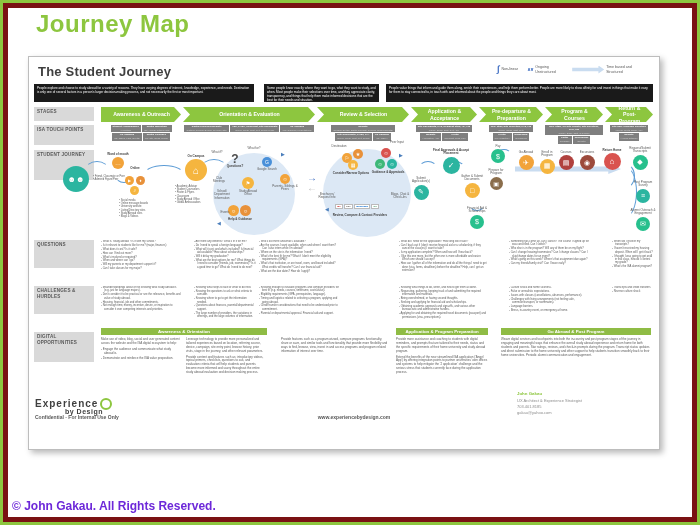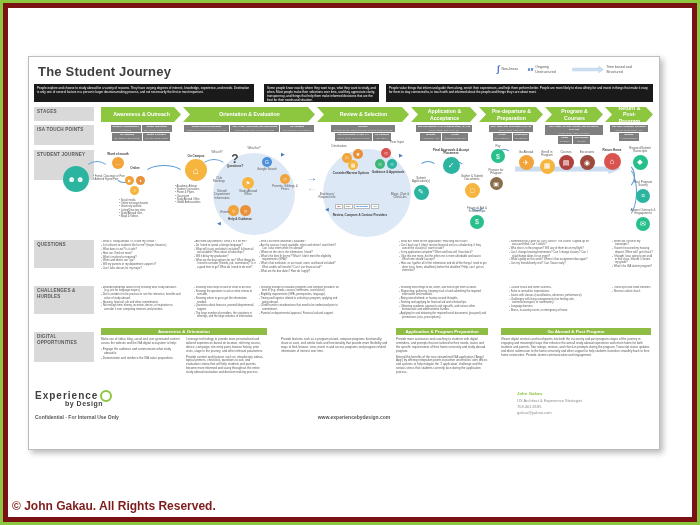--- a/index.html
+++ b/index.html
@@ -1,21 +1,21 @@
 <!DOCTYPE html>
 <html><head>
 <meta charset="utf-8">
 <style>
   html,body{margin:0;padding:0;}
   body{width:700px;height:525px;overflow:hidden;font-family:"Liberation Sans","DejaVu Sans",sans-serif;background:#fff;}
   .page{position:relative;width:700px;height:525px;background:#fff;}
   .frame-green{position:absolute;inset:0;border:3px solid #8dc63f;pointer-events:none;z-index:50;}
   .frame-maroon{position:absolute;inset:3px;border:5px solid #7a1113;pointer-events:none;z-index:50;}
   .page-title{position:absolute;left:36px;top:10px;font-size:24px;font-weight:800;color:#8dc63f;letter-spacing:.5px;}
-  .copyright{position:absolute;left:12px;top:499px;font-size:12px;font-weight:bold;color:#7f1d1d;}
+  .copyright{position:absolute;left:12px;top:499px;font-size:12px;font-weight:bold;color:#6d28d9;}
   .slide{position:absolute;left:28px;top:56px;width:630px;height:392px;background:#fff;border:1px solid #bdbdbd;box-shadow:3px 3px 6px rgba(0,0,0,.28);overflow:hidden;}
   .slide-title{position:absolute;left:9px;top:7px;font-size:13px;font-weight:bold;color:#3f3f3f;letter-spacing:.2px;}
   
   #legend{position:absolute;left:468px;top:8px;display:flex;gap:9px;align-items:center;}
   .legend-item{display:flex;gap:2px;align-items:center;}
   .lg-lb{font-size:3.6px;color:#595959;max-width:28px;line-height:1.2;}
   .lg-curve{color:#4472c4;font-size:9px;font-weight:bold;line-height:1;}
   .lg-waves{color:#4472c4;font-size:5px;font-weight:bold;letter-spacing:-1px;line-height:1;}
   .block-arrow{width:32px;height:8px;background:#c9dcf0;clip-path:polygon(0 28%,82% 28%,82% 0,100% 50%,82% 100%,82% 72%,0 72%);}
   
@@ -59,32 +59,33 @@
   .qcol li:before{content:"- ";}
   
   .dighead{position:absolute;top:271px;height:7px;background:#8fbc45;color:#fff;font-weight:bold;font-size:4.4px;text-align:center;line-height:7px;overflow:hidden;white-space:nowrap;}
   .digcol{position:absolute;top:281px;font-size:3px;line-height:1.3;color:#595959;}
   .digcol p{margin:0 0 2px 0;}
   .digcol ul{margin:0;padding:0;list-style:none;}
   .digcol li{padding-left:3px;text-indent:-3px;margin-bottom:1px;}
   .digcol li:before{content:"- ";}
   
   .logo{position:absolute;left:6px;top:333px;color:#3f3f3f;}
-  .logo-l1{font-size:10px;font-weight:bold;letter-spacing:1px;display:flex;align-items:flex-start;}
+  .logo-l1{font-size:10px;font-weight:bold;letter-spacing:1px;display:flex;align-items:flex-start;margin-top:8px;}
   .ring{display:inline-block;width:8px;height:8px;border:2.5px solid #8dc63f;border-radius:50%;margin-left:2px;}
   .logo-l2{font-size:7px;font-weight:bold;margin:-2px 0 0 30px;letter-spacing:.5px;}
   .confidential{position:absolute;left:6px;top:357px;font-size:5px;font-weight:bold;color:#595959;}
   .site-url{position:absolute;left:260px;top:357px;width:130px;text-align:center;font-size:5px;font-weight:bold;color:#595959;}
   .contact{position:absolute;left:488px;top:334px;font-size:4px;color:#8c8c8c;line-height:1.5;}
   .contact .cname{color:#8dc63f;font-weight:bold;font-size:4.4px;}
 </style>
 </head>
 <body>
 
 <div class="page">
+  <div class="page-title">Journey Map</div>
 
   <div class="slide">
     <div class="slide-title">The Student Journey</div>
 
     <div id="legend">
         <div class="legend-item">
           <span class="lg-curve">∫</span>
           <span class="lg-lb">Non-linear</span>
         </div>
         <div class="legend-item">

